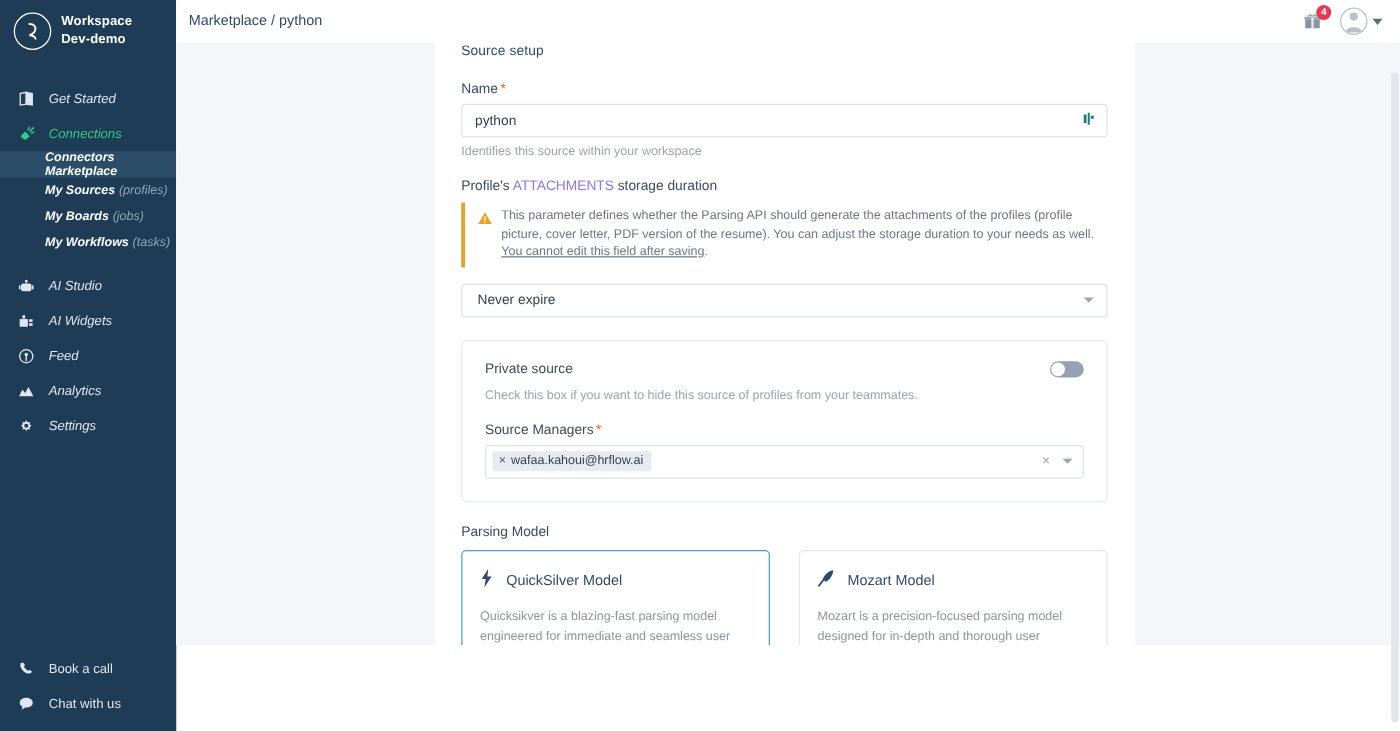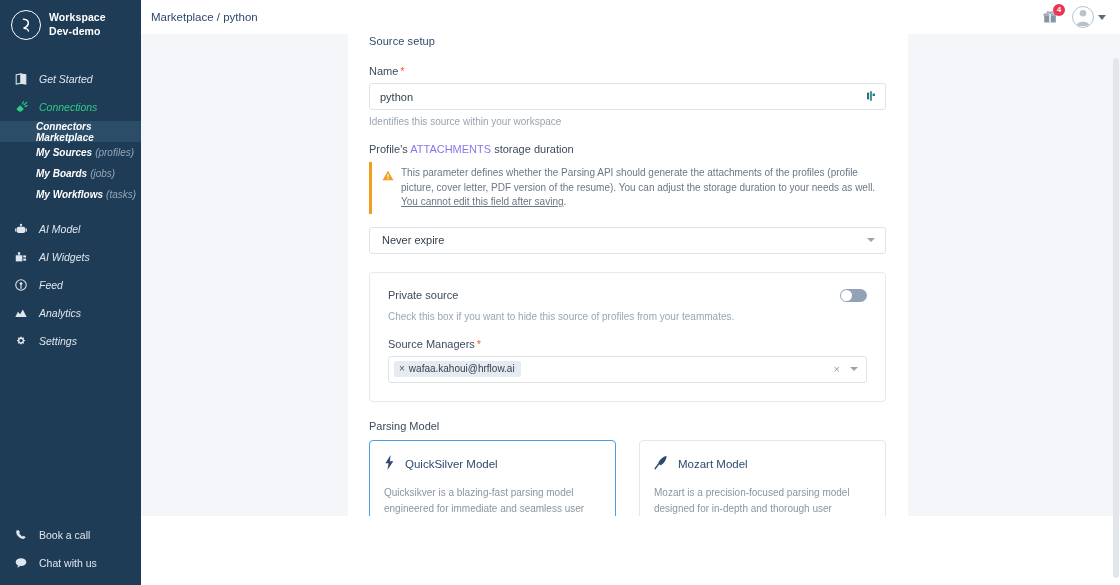--- a/index.html
+++ b/index.html
@@ -377,21 +377,21 @@
       <div class="nav-item">
         <span class="ico">
           <svg width="14" height="14" viewBox="0 0 16 16">
             <rect x="3.2" y="5.5" width="9.6" height="7" rx="2" fill="#dfe6ee"></rect>
             <circle cx="8" cy="3.3" r="1.3" fill="#dfe6ee"></circle>
             <rect x="7.6" y="4" width=".8" height="1.6" fill="#dfe6ee"></rect>
             <rect x="1.3" y="7" width="1.5" height="4" rx=".7" fill="#dfe6ee"></rect>
             <rect x="13.2" y="7" width="1.5" height="4" rx=".7" fill="#dfe6ee"></rect>
           </svg>
         </span>
-        <span class="lbl">AI Model</span>
+        <span class="lbl">AI Studio</span>
       </div>
 
       <div class="nav-item">
         <span class="ico">
           <svg width="14" height="14" viewBox="0 0 16 16">
             <rect x="2" y="6" width="7.5" height="7" fill="#dfe6ee"></rect>
             <rect x="4.5" y="2.5" width="2.5" height="3" fill="#dfe6ee"></rect>
             <rect x="10.6" y="6.2" width="3.2" height="2.4" fill="#dfe6ee"></rect>
             <rect x="10.6" y="9.8" width="3.2" height="2.4" fill="#dfe6ee"></rect>
           </svg>

